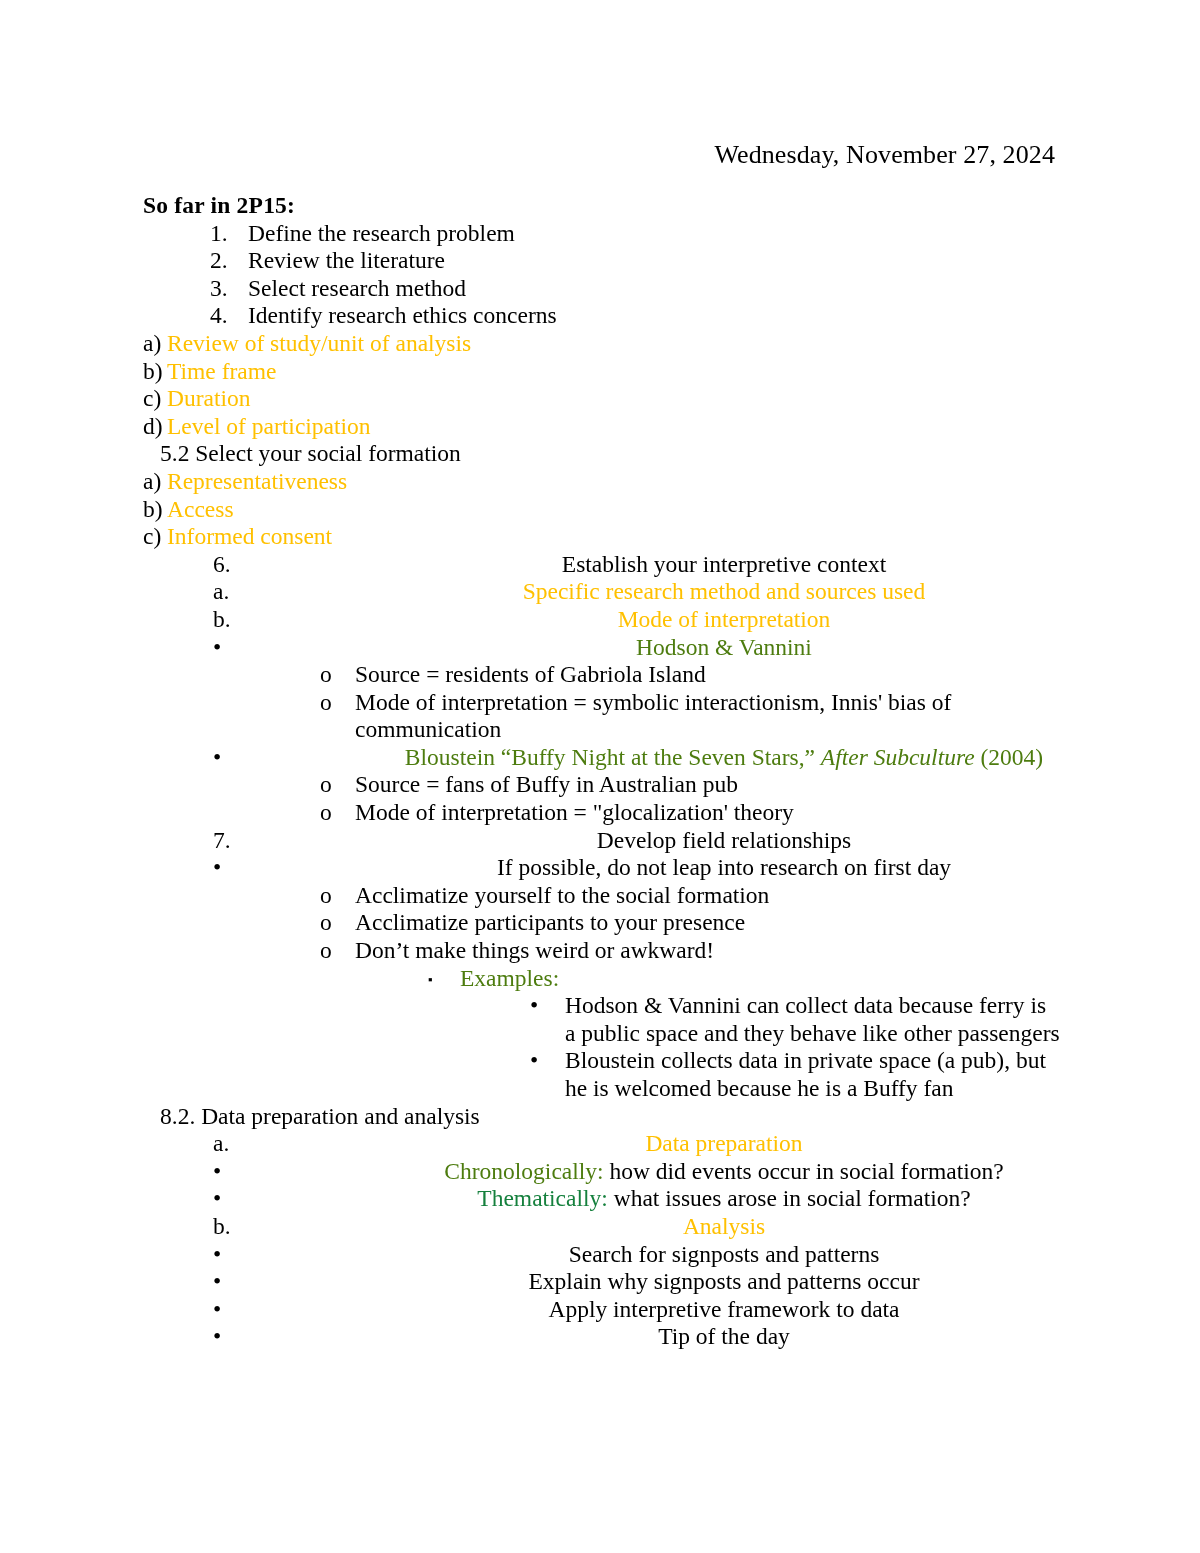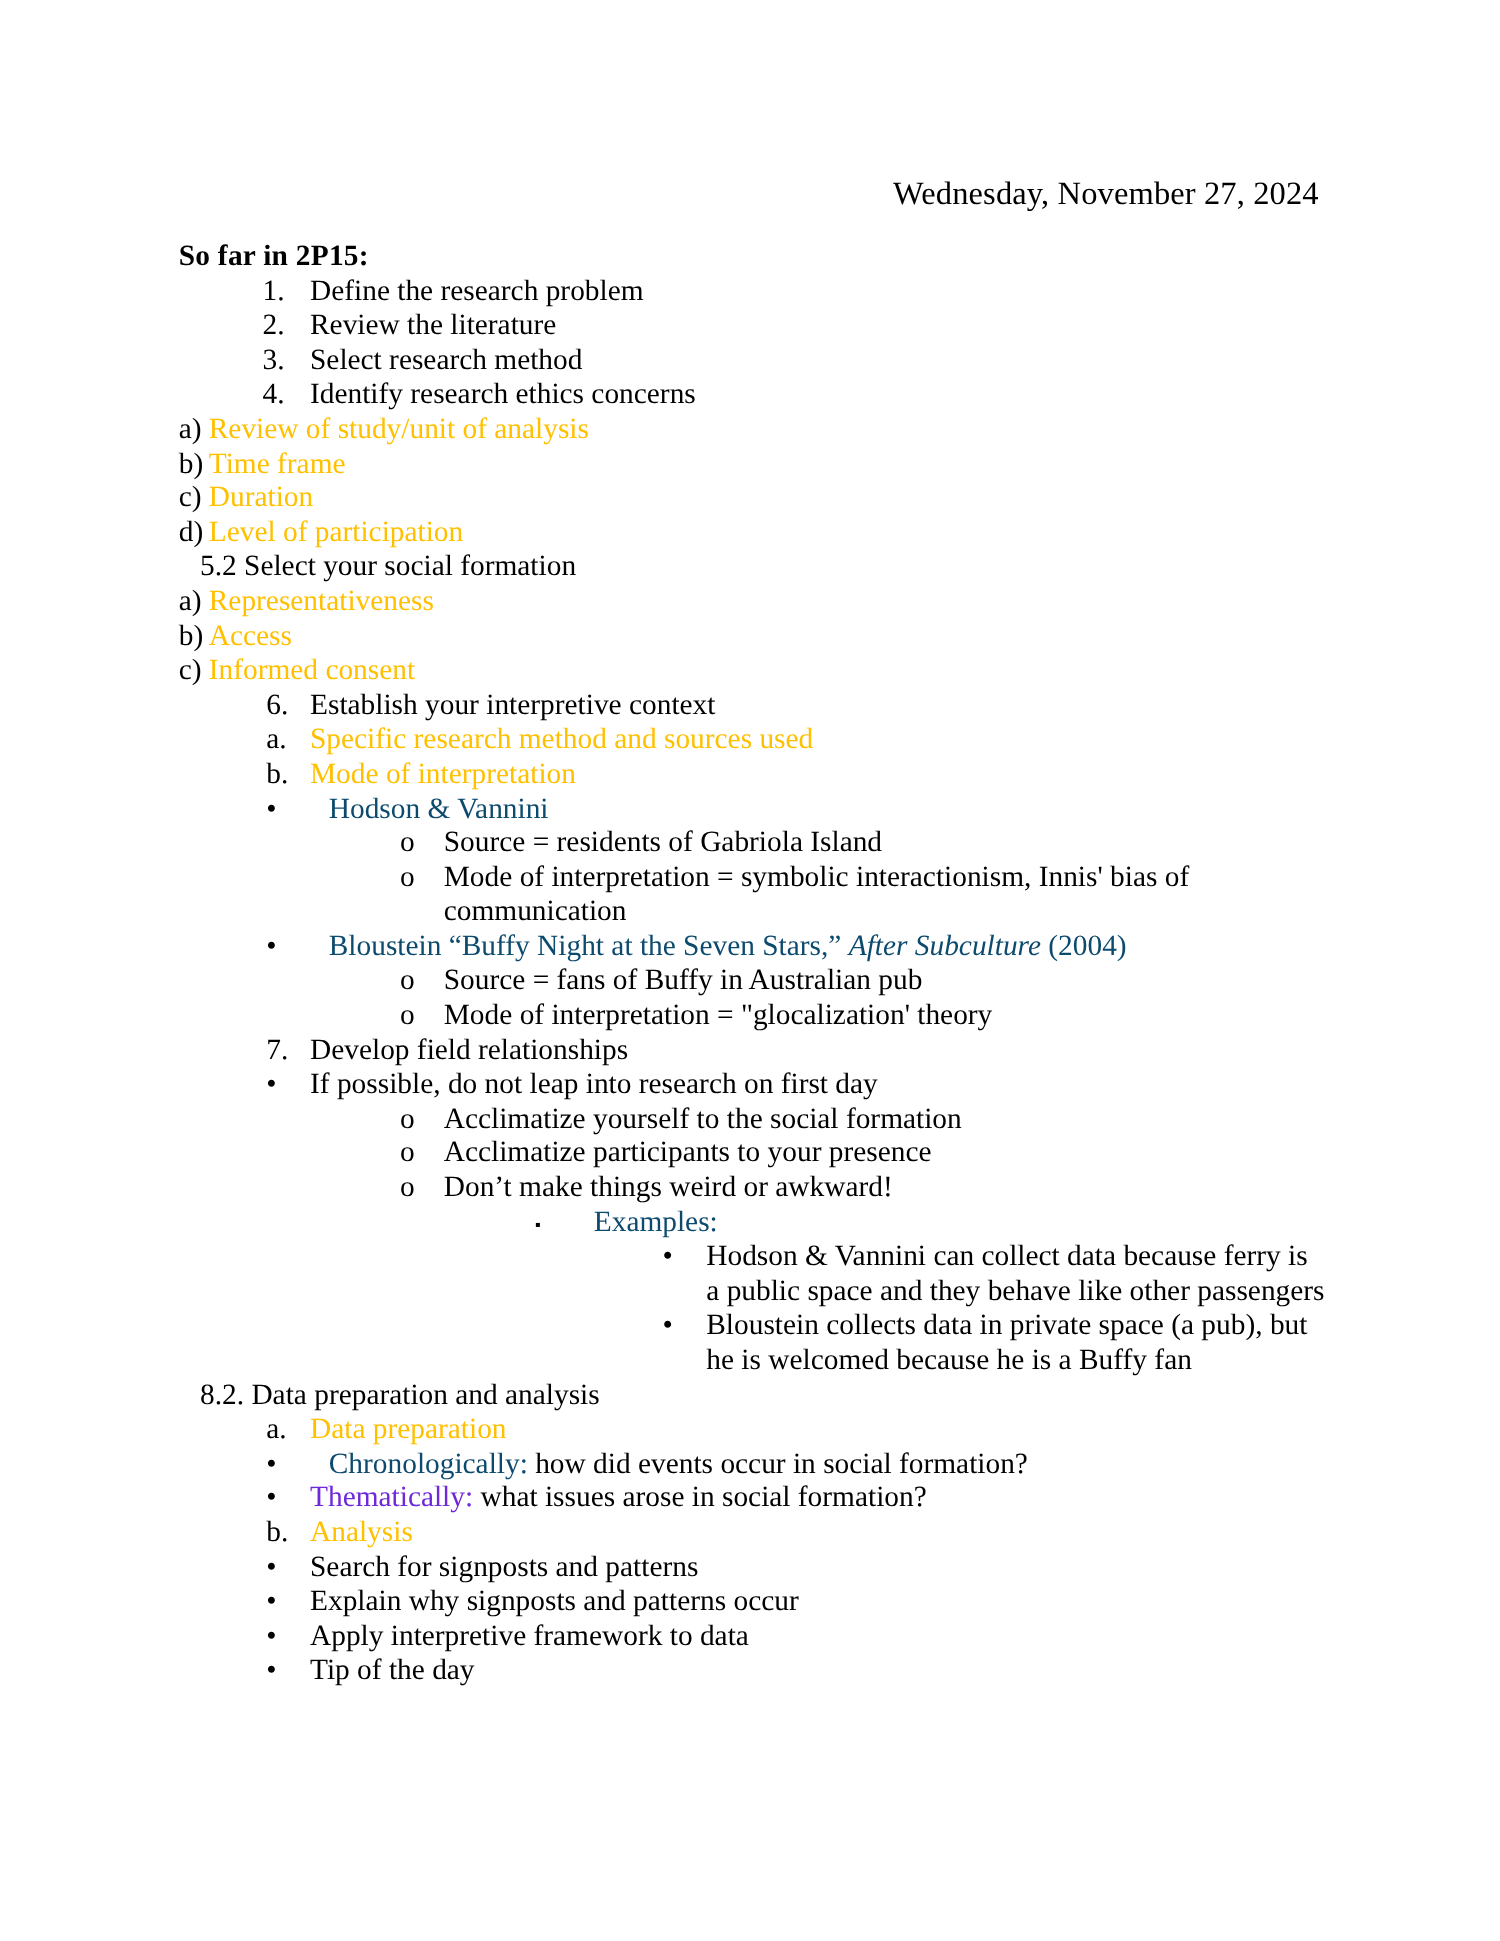--- a/index.html
+++ b/index.html
@@ -75,21 +75,21 @@
 
   
   .lvl-plain-160 { padding-left: 160px; }
 
   
   .lvl-alpha-left > .marker { left: 143px; }
   .lvl-alpha-left > .text   { padding-left: 167px; }
 
   
   .lvl-2 > .marker { left: 213px; }
-  .lvl-2 > .text   { padding-left: 248px; }
+  .lvl-2 > .text   { padding-left: 248px; text-align: center; }
 
   
   .lvl-3 > .marker { left: 320px; }
   .lvl-3 > .text   { padding-left: 355px; }
 
   
   .lvl-4 > .marker { left: 428px; font-size: 13px; line-height: 30px; }
   .lvl-4 > .text   { padding-left: 460px; }
 
   
@@ -97,22 +97,22 @@
   .lvl-5 > .text   { padding-left: 565px; padding-right: 140px; }
 
   
   .lvl-82 { padding-left: 160px; }
 
   
   .wrap-wide > .text { padding-right: 230px; }
 
   
   .c-gold  { color: #FFC000; }
-  .c-blue  { color: #0c4a6e; margin-left: 15px; }
-  .c-green { color: #6d28d9; }
+  .c-blue  { color: #4d7c0f; }
+  .c-green { color: #15803d; }
 
   .ital { font-style: italic; }
 </style>
 </head>
 <body>
 
 <div class="page">
 
   <div class="date-line">Wednesday, November 27, 2024</div>
 

